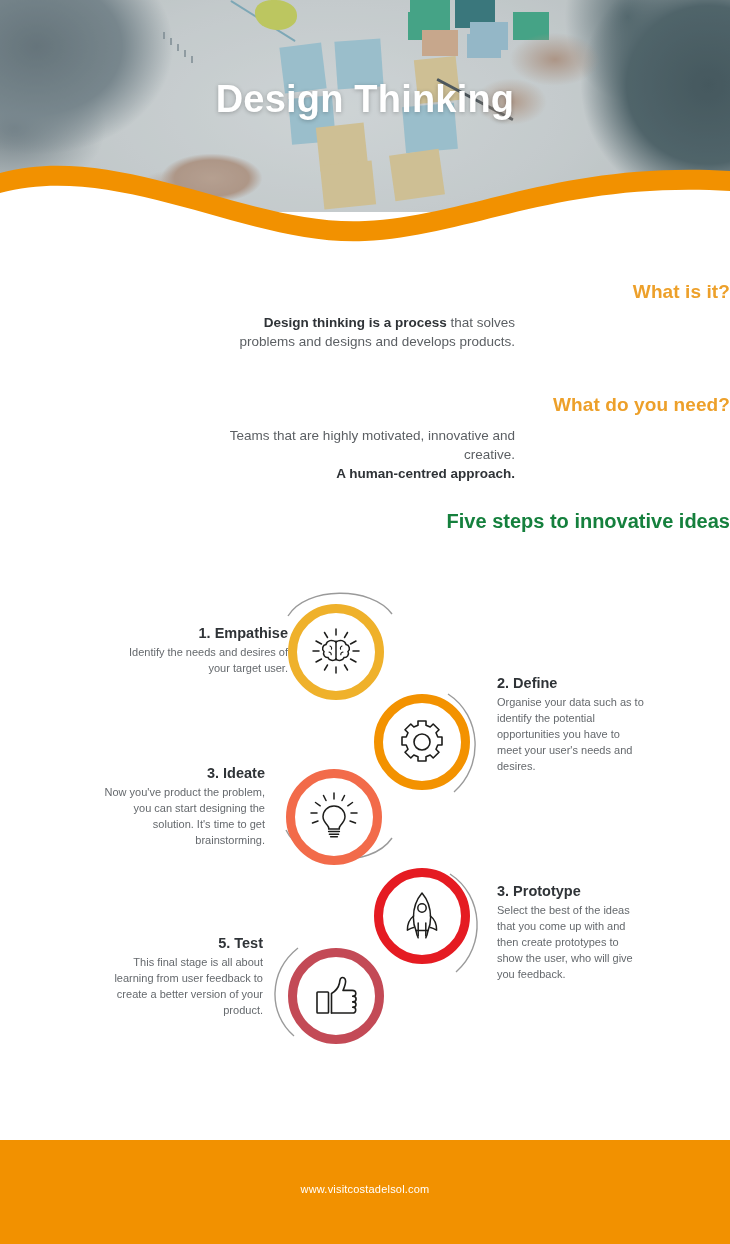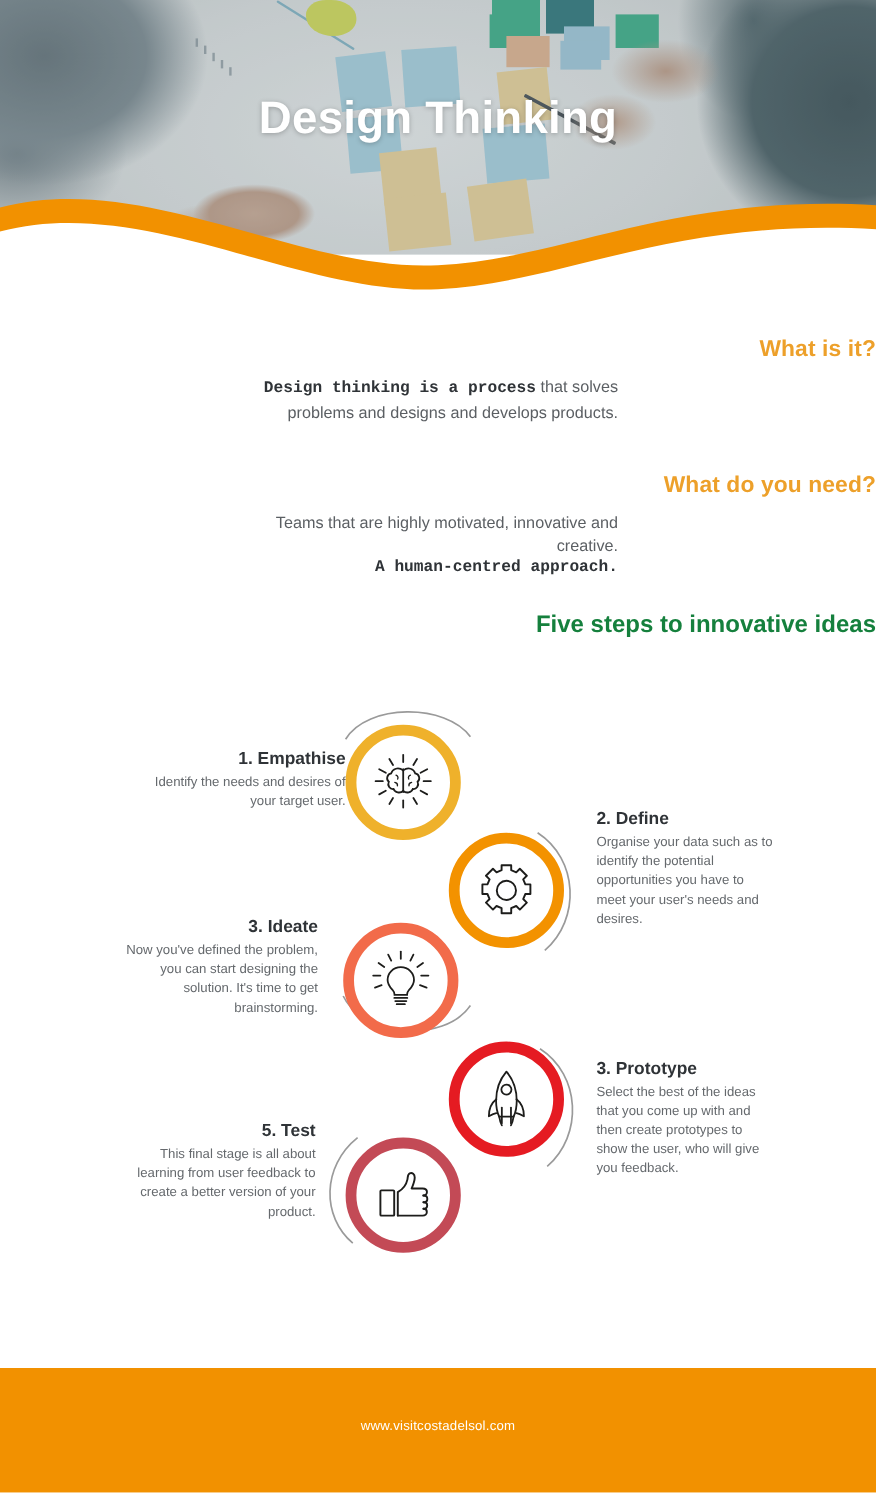--- a/index.html
+++ b/index.html
@@ -121,21 +121,21 @@
     font-weight: bold;
     font-size: 19px;
     letter-spacing: 0.1px;
   }
   .sec-body {
     color: #5b5f63;
     font-size: 13.5px;
     line-height: 19px;
     margin-top: 10px;
   }
-  .sec-body b { color: #2f3337; font-weight: bold; font-family: Liberation Mono, monospace; }
+  .sec-body b { color: #2f3337; font-weight: bold; }
 
   .s-whatisit   { top: 281px; }
   .s-whatneed   { top: 394px; }
 
   .s-fivesteps {
     top: 510px;
     color: #15803d;
     font-weight: bold;
     font-size: 20px;
   }
@@ -343,21 +343,21 @@
           <line x1="45.5" y1="12.5" x2="40.8" y2="15.8"></line>
           <line x1="4" y1="23" x2="10" y2="23"></line>
           <line x1="50" y1="23" x2="44" y2="23"></line>
           <line x1="5.5" y1="33" x2="11" y2="31"></line>
           <line x1="48.5" y1="33" x2="43" y2="31"></line>
         </g>
       </svg>
     </div>
     <div class="step-text right-align" style="left:90px;top:765px;width:175px;">
       <div class="step-title">3. Ideate</div>
-      <div class="step-desc">Now you've defined the problem, you can start designing the solution. It's time to get brainstorming.</div>
+      <div class="step-desc">Now you've product the problem, you can start designing the solution. It's time to get brainstorming.</div>
     </div>
 
     <div class="step-circle" style="left:374px;top:868px;border:9px solid #e51b22;">
       <svg width="50" height="54" viewBox="0 0 50 54">
         <g fill="none" stroke="#1d1d1b" stroke-width="1.5" stroke-linecap="round" stroke-linejoin="round">
           <path d="M25,4 C18.6,11.5 16.4,20 16.4,28.5 C16.4,34 17.6,38.6 19,41.6 h12 c1.4,-3 2.6,-7.6 2.6,-13.1 C33.6,20 31.4,11.5 25,4 Z"></path>
           <circle cx="25" cy="19" r="4.2"></circle>
           <path d="M16.6,27 C12.6,30 10.4,34.6 10.4,41.2 C12.6,40 14.6,39 16.6,38.6"></path>
           <path d="M33.4,27 C37.4,30 39.6,34.6 39.6,41.2 C37.4,40 35.4,39 33.4,38.6"></path>
           <line x1="21.2" y1="34" x2="21.2" y2="47"></line>

